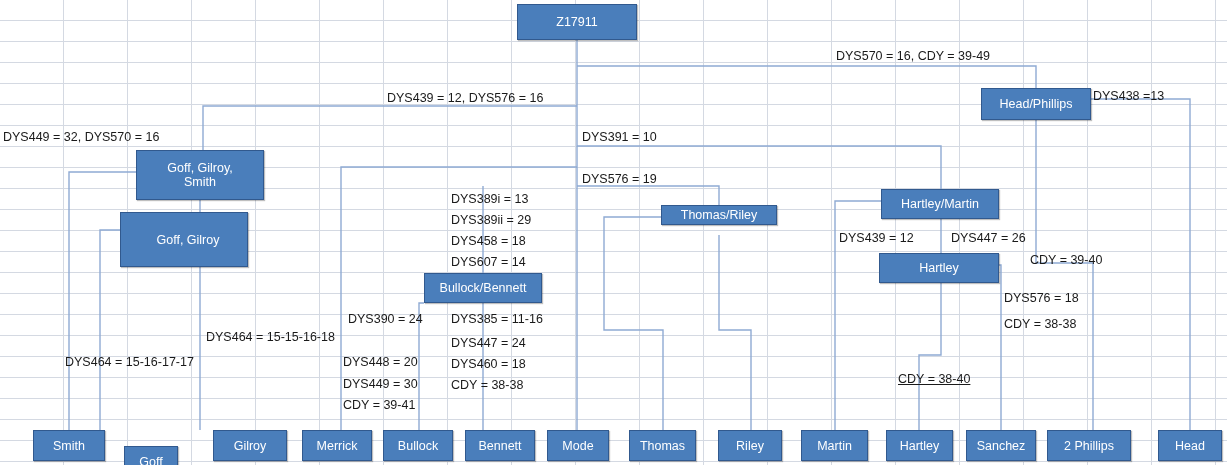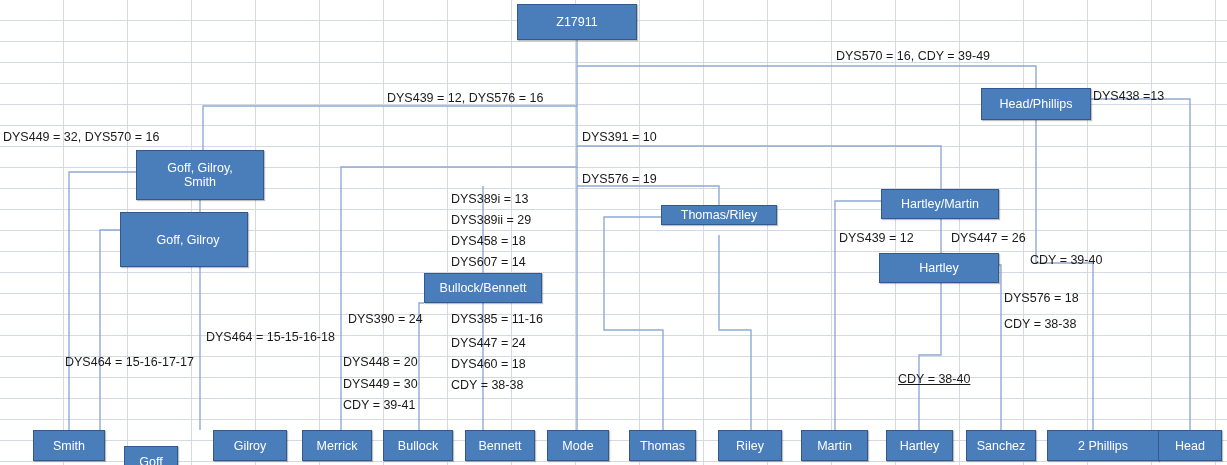--- a/index.html
+++ b/index.html
@@ -100,21 +100,21 @@
       <div class="node leaf" style="left: 213px; top: 430px; width: 74px; height: 31px;">Gilroy</div>
       <div class="node leaf" style="left: 302px; top: 430px; width: 70px; height: 31px;">Merrick</div>
       <div class="node leaf" style="left: 383px; top: 430px; width: 70px; height: 31px;">Bullock</div>
       <div class="node leaf" style="left: 465px; top: 430px; width: 70px; height: 31px;">Bennett</div>
       <div class="node leaf" style="left: 547px; top: 430px; width: 62px; height: 31px;">Mode</div>
       <div class="node leaf" style="left: 629px; top: 430px; width: 67px; height: 31px;">Thomas</div>
       <div class="node leaf" style="left: 718px; top: 430px; width: 64px; height: 31px;">Riley</div>
       <div class="node leaf" style="left: 801px; top: 430px; width: 67px; height: 31px;">Martin</div>
       <div class="node leaf" style="left: 886px; top: 430px; width: 67px; height: 31px;">Hartley</div>
       <div class="node leaf" style="left: 966px; top: 430px; width: 70px; height: 31px;">Sanchez</div>
-      <div class="node leaf" style="left: 1047px; top: 430px; width: 112px; height: 31px;">2 Phillips</div>
+      <div class="node leaf" style="left: 1047px; top: 430px; width: 84px; height: 31px;">2 Phillips</div>
       <div class="node leaf" style="left: 1158px; top: 430px; width: 64px; height: 31px;">Head</div>
     </div>
   <div id="labels-layer">
       <div class="edge-label" style="left: 836px; top: 49px;">DYS570 = 16, CDY = 39-49</div>
       <div class="edge-label" style="left: 387px; top: 91px;">DYS439 = 12, DYS576 = 16</div>
       <div class="edge-label" style="left: 1093px; top: 89px;">DYS438 =13</div>
       <div class="edge-label" style="left: 3px; top: 130px;">DYS449 = 32, DYS570 = 16</div>
       <div class="edge-label" style="left: 582px; top: 130px;">DYS391 = 10</div>
       <div class="edge-label" style="left: 582px; top: 172px;">DYS576 = 19</div>
       <div class="edge-label" style="left: 451px; top: 192px;">DYS389i = 13</div>

